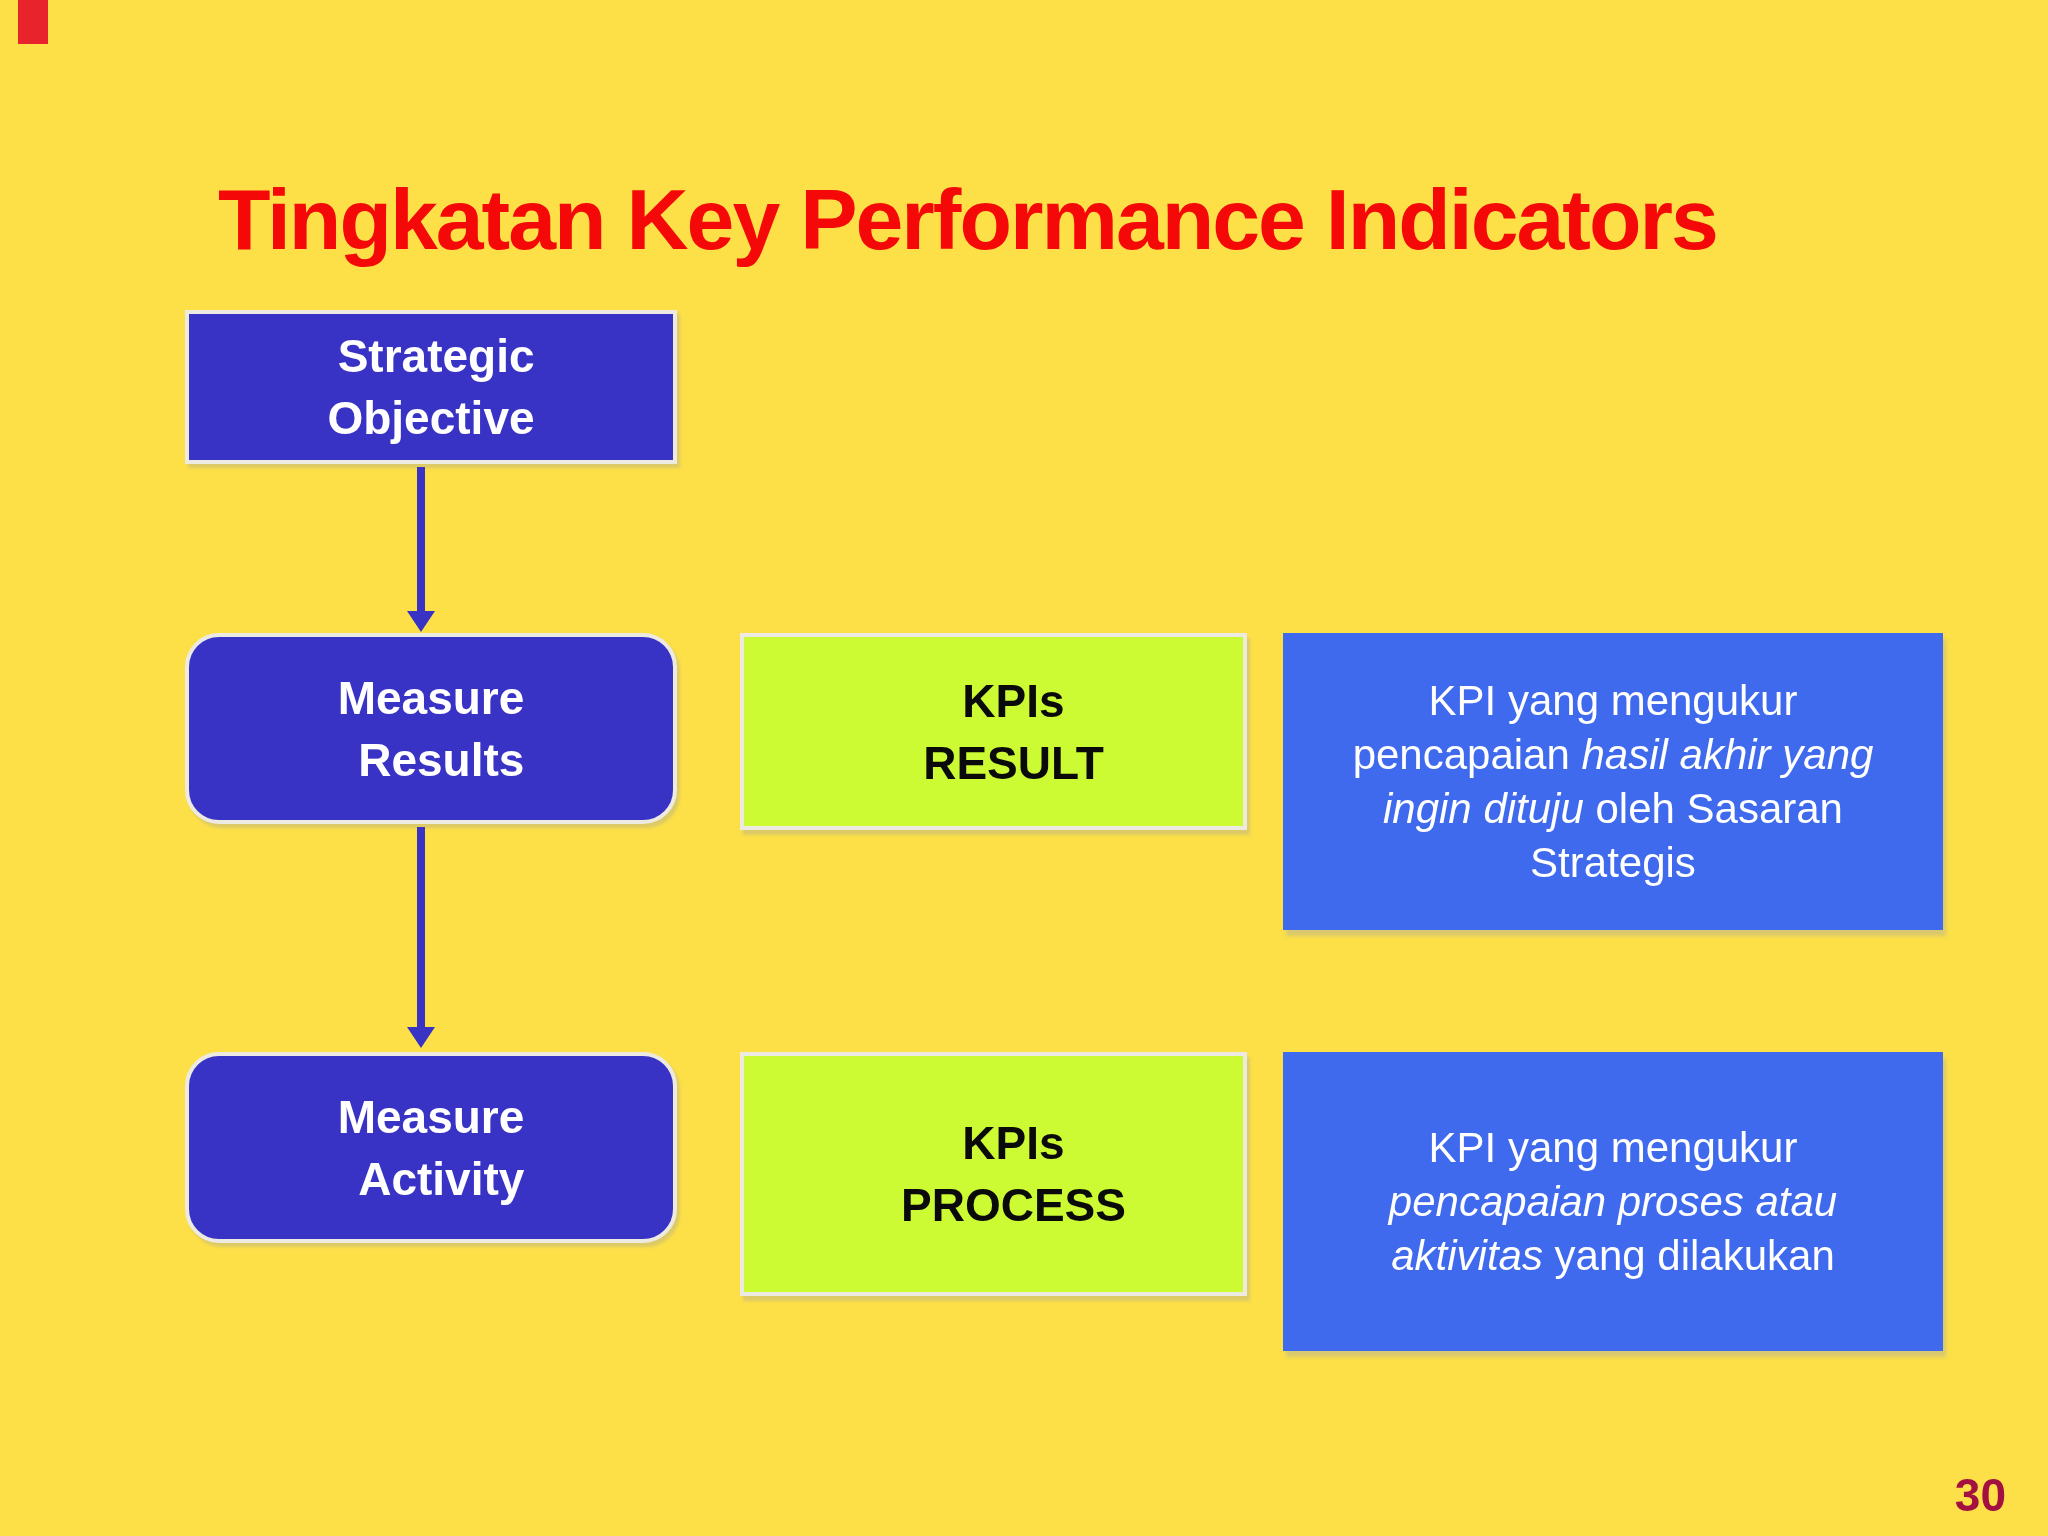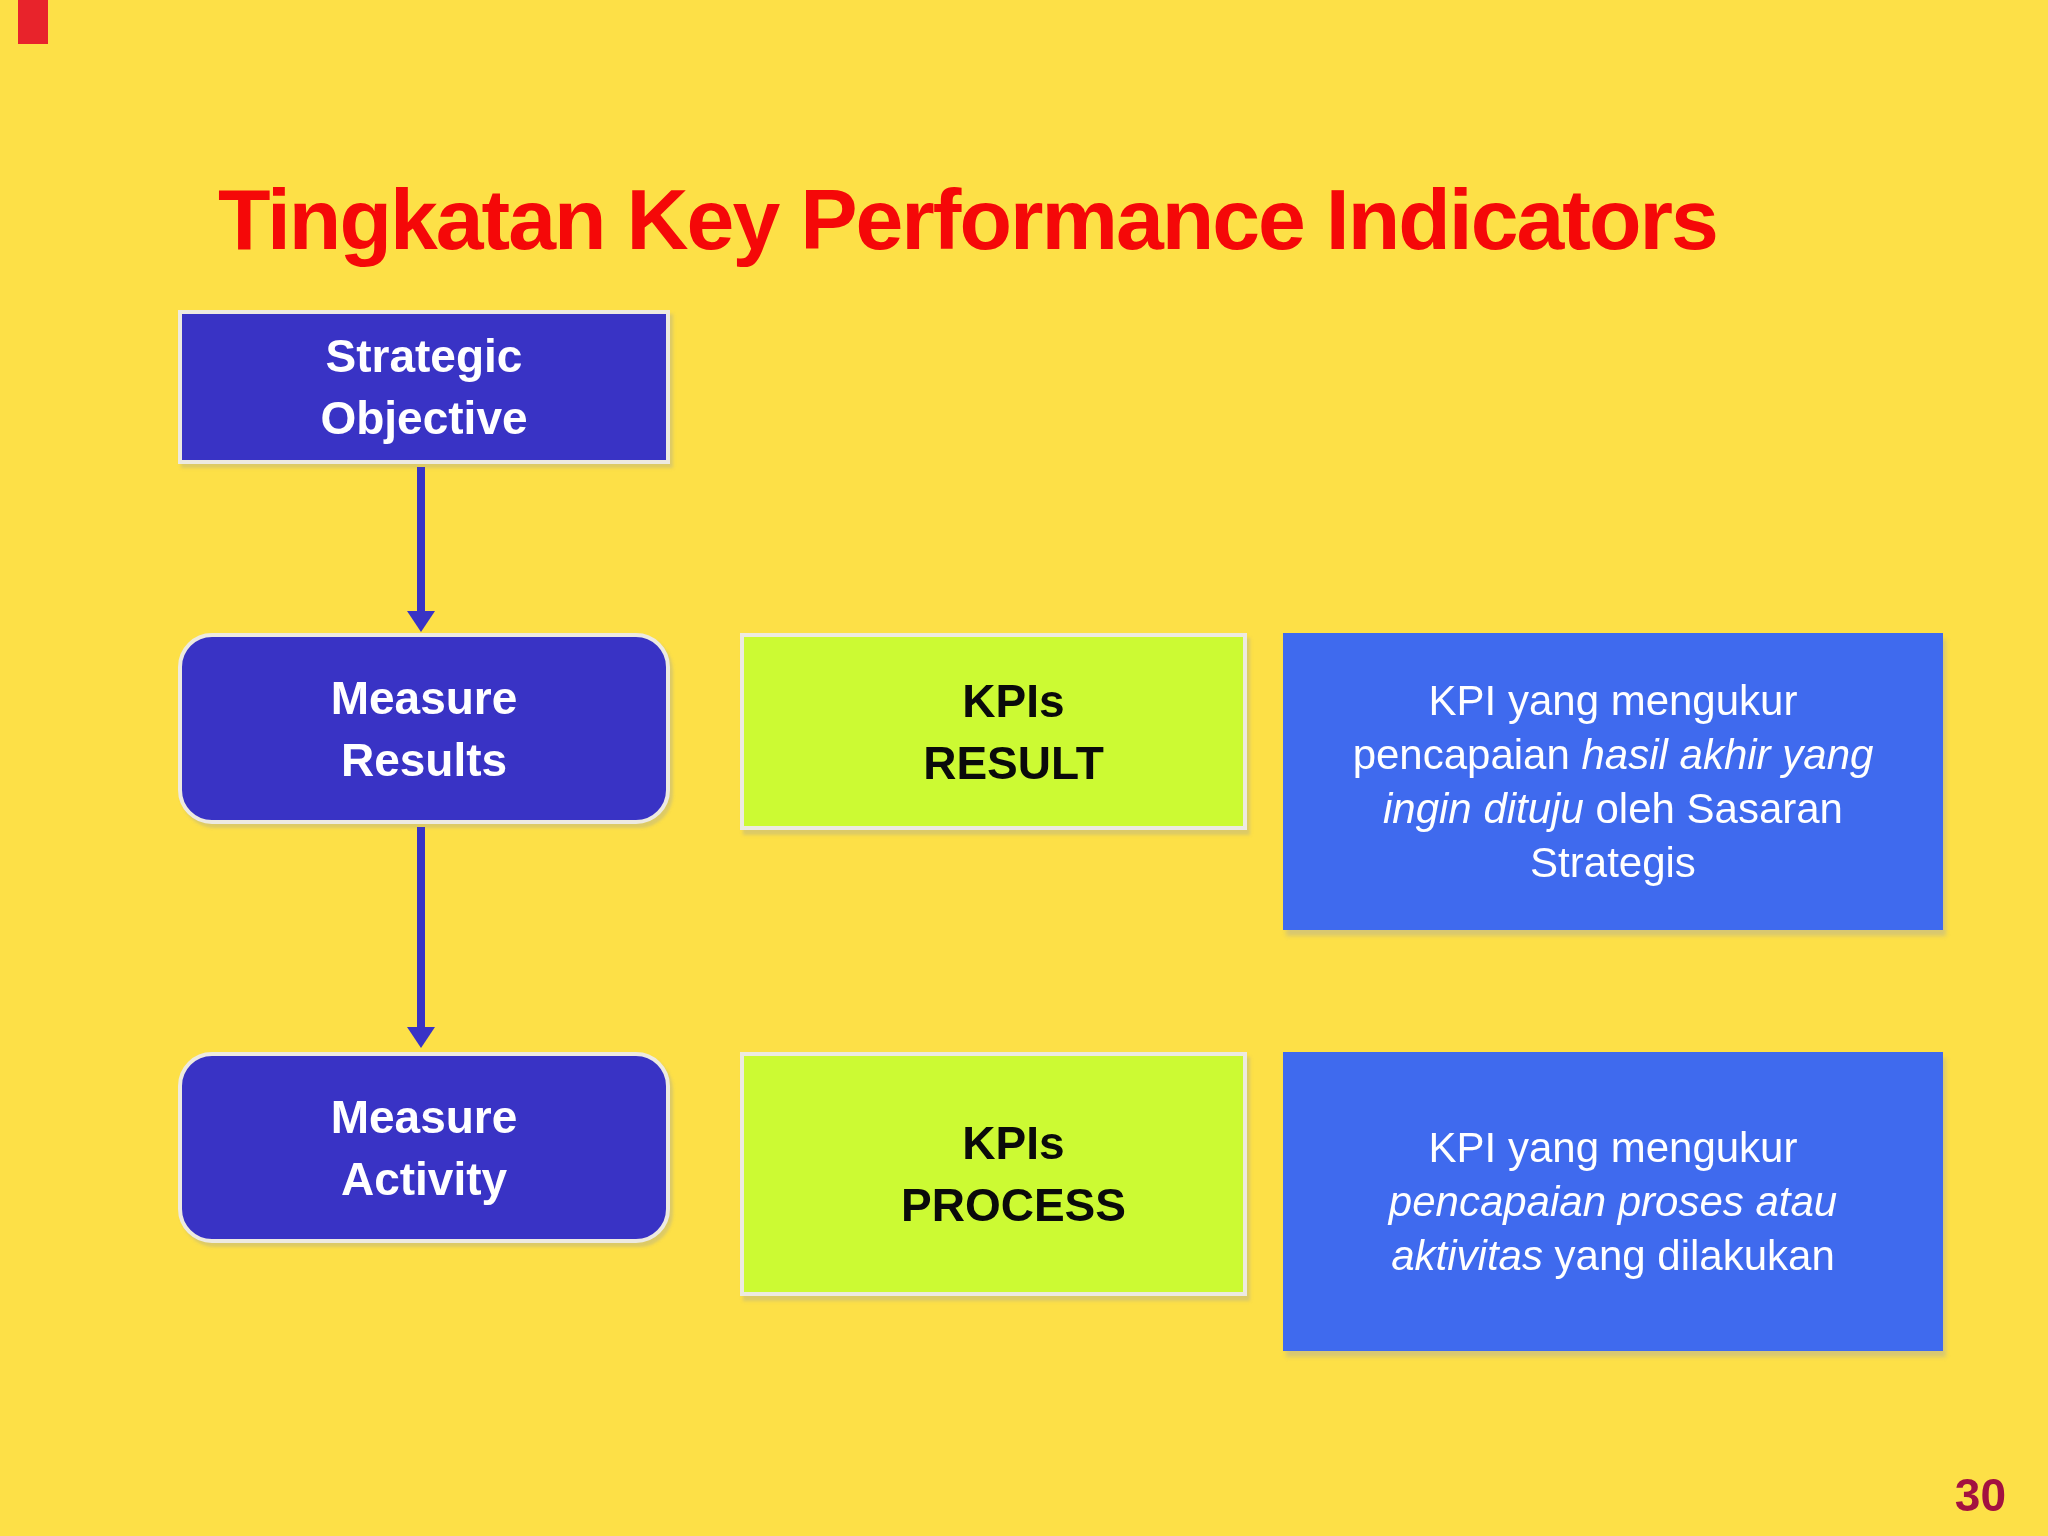--- a/index.html
+++ b/index.html
@@ -18,26 +18,26 @@
   
   #title{
     left:218px;top:116px;width:1560px;
     color:var(--red_title);
     font-size:86px;font-weight:bold;letter-spacing:-2px;
     line-height:1.05;white-space:nowrap;
   }
 
   
   .flow-box{
-    left:178px;width:492px;
+    left:185px;width:492px;
     background:var(--indigo);
     border:4px solid var(--box_border);
     box-shadow:3px 4px 3px rgba(165,165,155,0.38);
     display:flex;align-items:center;justify-content:center;
-    text-align:center;
+    text-align:right;
   }
   #box-strategic{top:310px;height:154px;border-radius:0;}
   #box-results{top:633px;height:191px;border-radius:34px;}
   #box-activity{top:1052px;height:191px;border-radius:34px;}
   .flow-label{
     color:#ffffff;font-size:46px;font-weight:bold;line-height:62px;
     white-space:pre-line;
   }
 
   .arrow-line{

